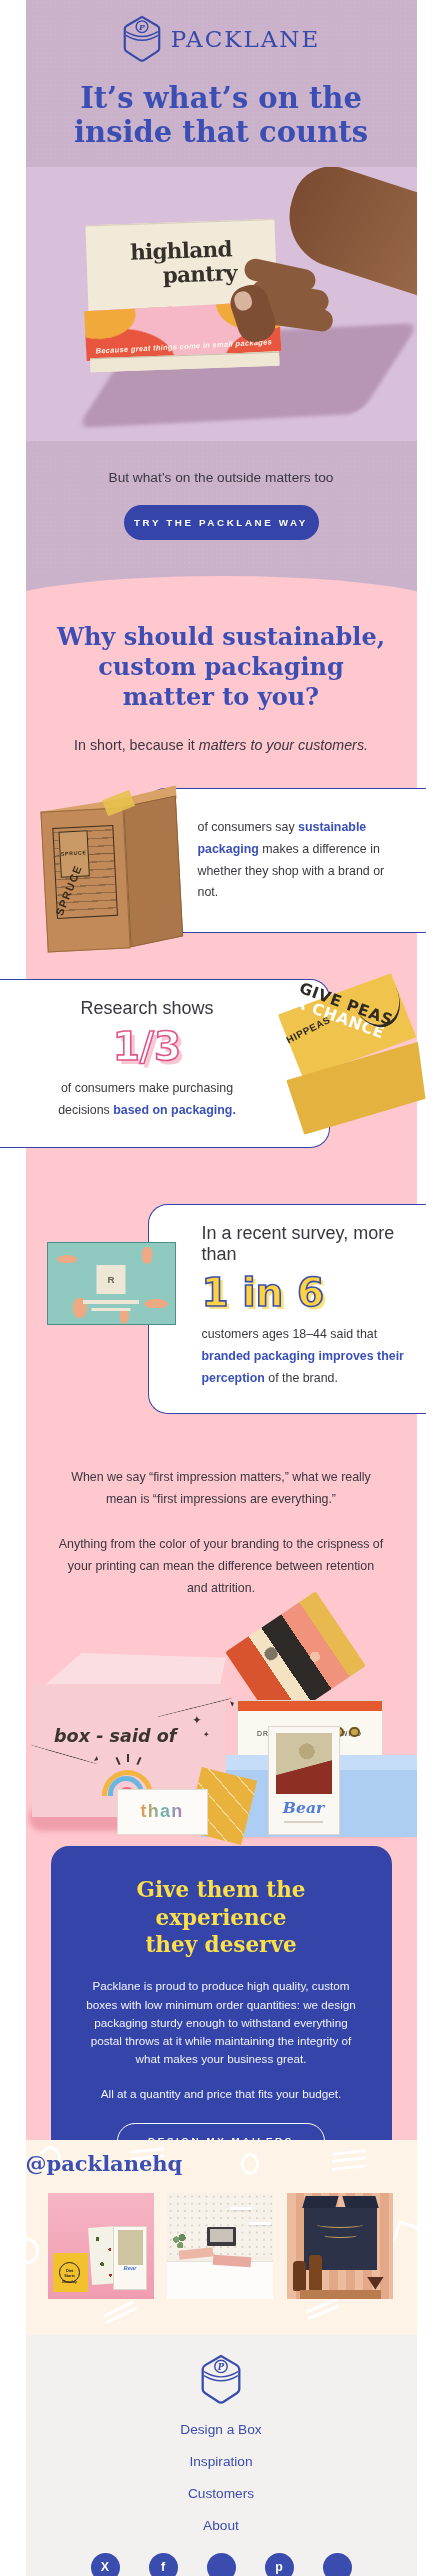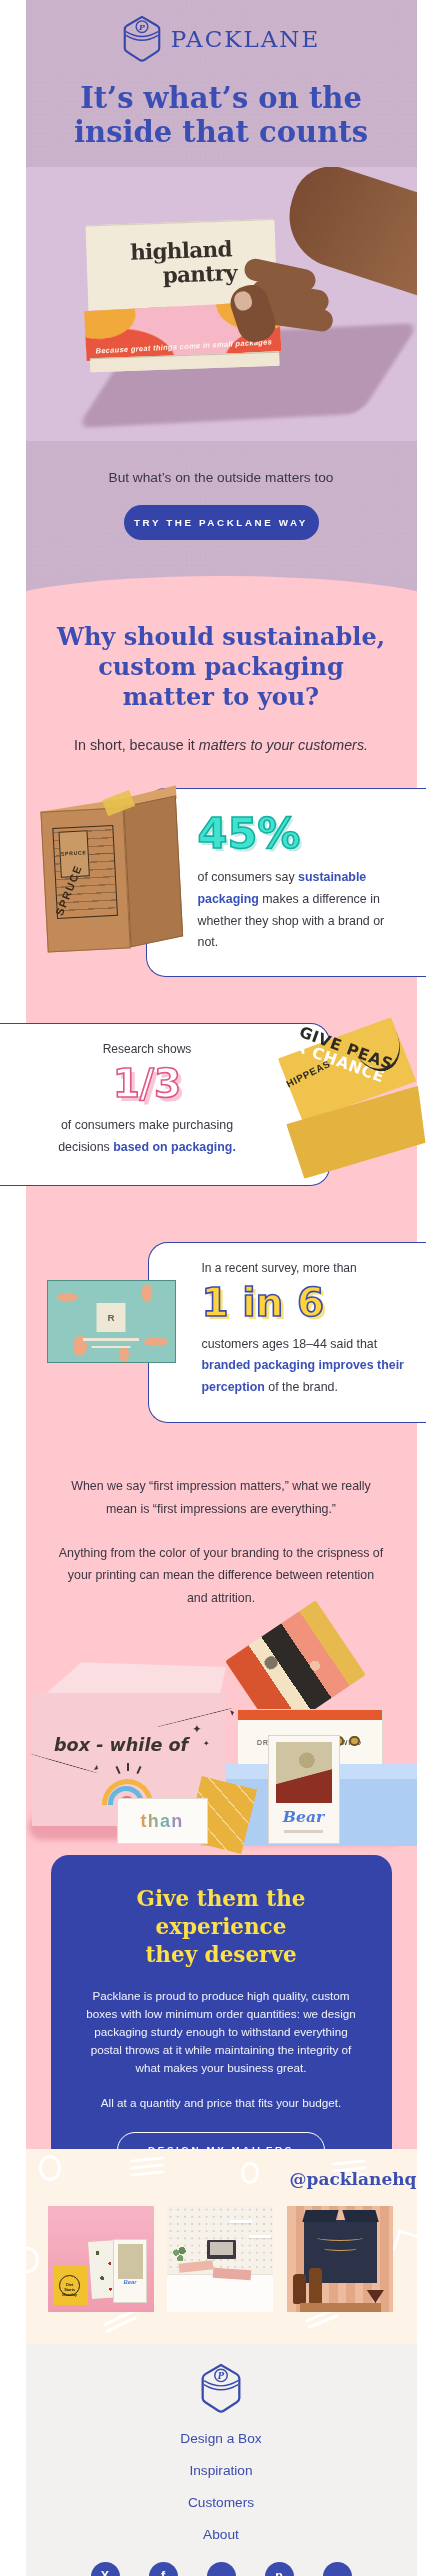--- a/index.html
+++ b/index.html
@@ -83,21 +83,21 @@
 
   .stat-row { position:relative; }
   .stat-card { background:#ffffff; border:1.3px solid #3444a8; }
   .card-1 { margin-left:120px; margin-right:-9px; border-radius:19.5px 0 0 19.5px; border-right:none; padding:19.5px 19.5px 22px 51px; min-height:145px; }
   .card-2 { margin-left:-27px; width:331px; border-radius:0 19.5px 19.5px 0; border-left:none; padding:18px 85px 26px 52px; min-height:138px; text-align:center; }
   .card-3 { margin-left:122px; margin-right:-9px; border-radius:19.5px 0 0 19.5px; border-right:none; padding:18px 15.6px 23.4px 53px; min-height:156px; }
   .row-1 { margin-top:35px; }
   .row-2 { margin-top:46px; }
   .row-3 { margin-top:56px; }
 
-  .stat-pre { font-size:12px; color:#3a3742; margin-bottom:5.2px; }
+  .stat-pre { font-size:18px; color:#3a3742; margin-bottom:5.2px; }
   .stat-num { font-family:"DejaVu Sans", sans-serif; font-weight:bold; }
   .num-45 { font-size:43px; color:#40e3cf; -webkit-text-stroke:1.6px #14af9f; text-shadow:2.6px 2.6px 0 rgba(20,175,159,.25); }
   .num-13 { font-size:39px; color:#ffffff; -webkit-text-stroke:1.6px #e0558a; text-shadow:3.9px 3.9px 0 #f9c6d4; }
   .num-14 { font-size:39px; color:#ffd23f; -webkit-text-stroke:1.6px #3a4cae; text-shadow:3.3px 3.3px 0 rgba(247,224,110,.9); }
   .stat-text { margin-top:9px; font-size:12.4px; line-height:1.75; color:#3a3742; }
   .stat-link { color:#3950b8; font-weight:bold; }
 
   
   .spruce { position:absolute; left:18px; top:11.7px; width:137px; height:158px; transform:rotate(-3deg); }
   .spruce .front { position:absolute; left:0; top:9px; width:83px; height:141px; background:#c18a58; border:0.7px solid #9c6c3e; }
@@ -197,21 +197,21 @@
   .cta-body2 { margin-top:17px; }
   .btn-outline { display:block; margin:19.5px auto 0; width:208px; height:36px; background:transparent; border:1.3px solid #ffffff; border-radius:18px;
     color:#ffffff; font-size:9.8px; font-weight:bold; letter-spacing:2.6px; cursor:pointer; font-family:"Liberation Sans", sans-serif; }
 
   
   .sec-cream { position:relative; background:#fdf3e6; height:195px; overflow:hidden; }
   .doodle { position:absolute; }
   .d-circle { width:22px; height:26px; border:3.3px solid #ffffff; border-radius:50%; }
   .d-lines span { display:block; width:34px; height:3.3px; background:#ffffff; margin-bottom:3.9px; transform:rotate(-6deg); border-radius:2px; }
   .d-tri { width:22px; height:22px; border:3.3px solid #ffffff; border-bottom:none; border-right:none; transform:rotate(18deg); }
-  .ig-handle { position:relative; padding-top:20px; text-align:right; font-family:"DejaVu Serif", serif; font-weight:bold; font-size:17px; color:#3b4eb3; }
+  .ig-handle { position:relative; padding-top:11px; text-align:left; font-family:"DejaVu Serif", serif; font-weight:bold; font-size:21px; color:#3b4eb3; }
   .ig-row { position:relative; margin:17px auto 0; width:347px; display:flex; gap:13.7px; }
   .ig-tile { width:106px; height:106px; position:relative; overflow:hidden; }
   .tile-1 { background:linear-gradient(180deg,#f6b5c5,#f09cb0); }
   .t1-yellow { position:absolute; left:5.2px; bottom:6.5px; width:35px; height:39px; background:#f2c22e; }
   .t1-circle { position:absolute; left:6.5px; top:9px; width:21px; height:21px; border:1.3px solid #25211c; border-radius:50%; font-size:3.9px; font-weight:bold; color:#25211c; text-align:center; line-height:5.2px; padding-top:5.2px; }
   .t1-floral { position:absolute; left:42px; bottom:14.3px; width:29px; height:57px; background:#f4f1e6; transform:rotate(-4deg);
     background-image:radial-gradient(circle 3.3px at 30% 20%, #4c6136 0 60%, transparent 61%), radial-gradient(circle 2.6px at 70% 40%, #a33227 0 60%, transparent 61%), radial-gradient(circle 3.3px at 40% 65%, #4c6136 0 60%, transparent 61%), radial-gradient(circle 2.6px at 65% 85%, #a33227 0 60%, transparent 61%); }
   .t1-bear { position:absolute; right:6.5px; bottom:9px; width:34px; height:64px; background:#fbf8f3; border:0.7px solid #ddd5c9; }
   .t1-bear .mini-portrait { margin:3.9px auto 0; width:25px; height:35px; background:#cfc4a2; }
   .t1-bear .mini-word { text-align:center; font-size:5.9px; font-style:italic; font-weight:bold; color:#4f7bd9; }
@@ -304,21 +304,20 @@
       <span>Why should sustainable,</span><br>
       <span>custom packaging</span><br>
       <span>matter to you?</span>
     </h2>
     <div class="why-sub">
       <span>In short, because it </span><em>matters to your customers.</em>
     </div>
 
     <div class="stat-row row-1">
       <div class="stat-card card-1">
-        <div class="stat-num num-45">45%</div>
         <div class="stat-text">
           <span>of consumers say </span><span class="stat-link">sustainable packaging</span><span> makes a difference in whether they shop with a brand or not.</span>
         </div>
       </div>
       <div class="spruce">
         <div class="top"></div>
         <div class="front">
           <div class="label"></div>
           <div class="label-core">SPRUCE</div>
         </div>
@@ -381,21 +380,21 @@
       </div>
 
       <div class="bluebox">
         <div class="btopface"></div>
         <div class="lemon"></div>
       </div>
 
       <div class="pinkbox">
         <div class="ptop"></div>
         <div class="pfront">
-          <div class="ptext">box - while of</div>
+          <div class="ptext">box - said of</div>
           <span class="sparkle sp1">✦</span>
           <span class="sparkle sp2">✦</span>
           <div class="dotarrow da1"></div>
           <div class="arrowhead ah1"></div>
           <div class="dotarrow da2"></div>
           <div class="arrowhead ah2"></div>
           <div class="ray ray1"></div>
           <div class="ray ray2"></div>
           <div class="ray ray3"></div>
           <div class="rainbow">

